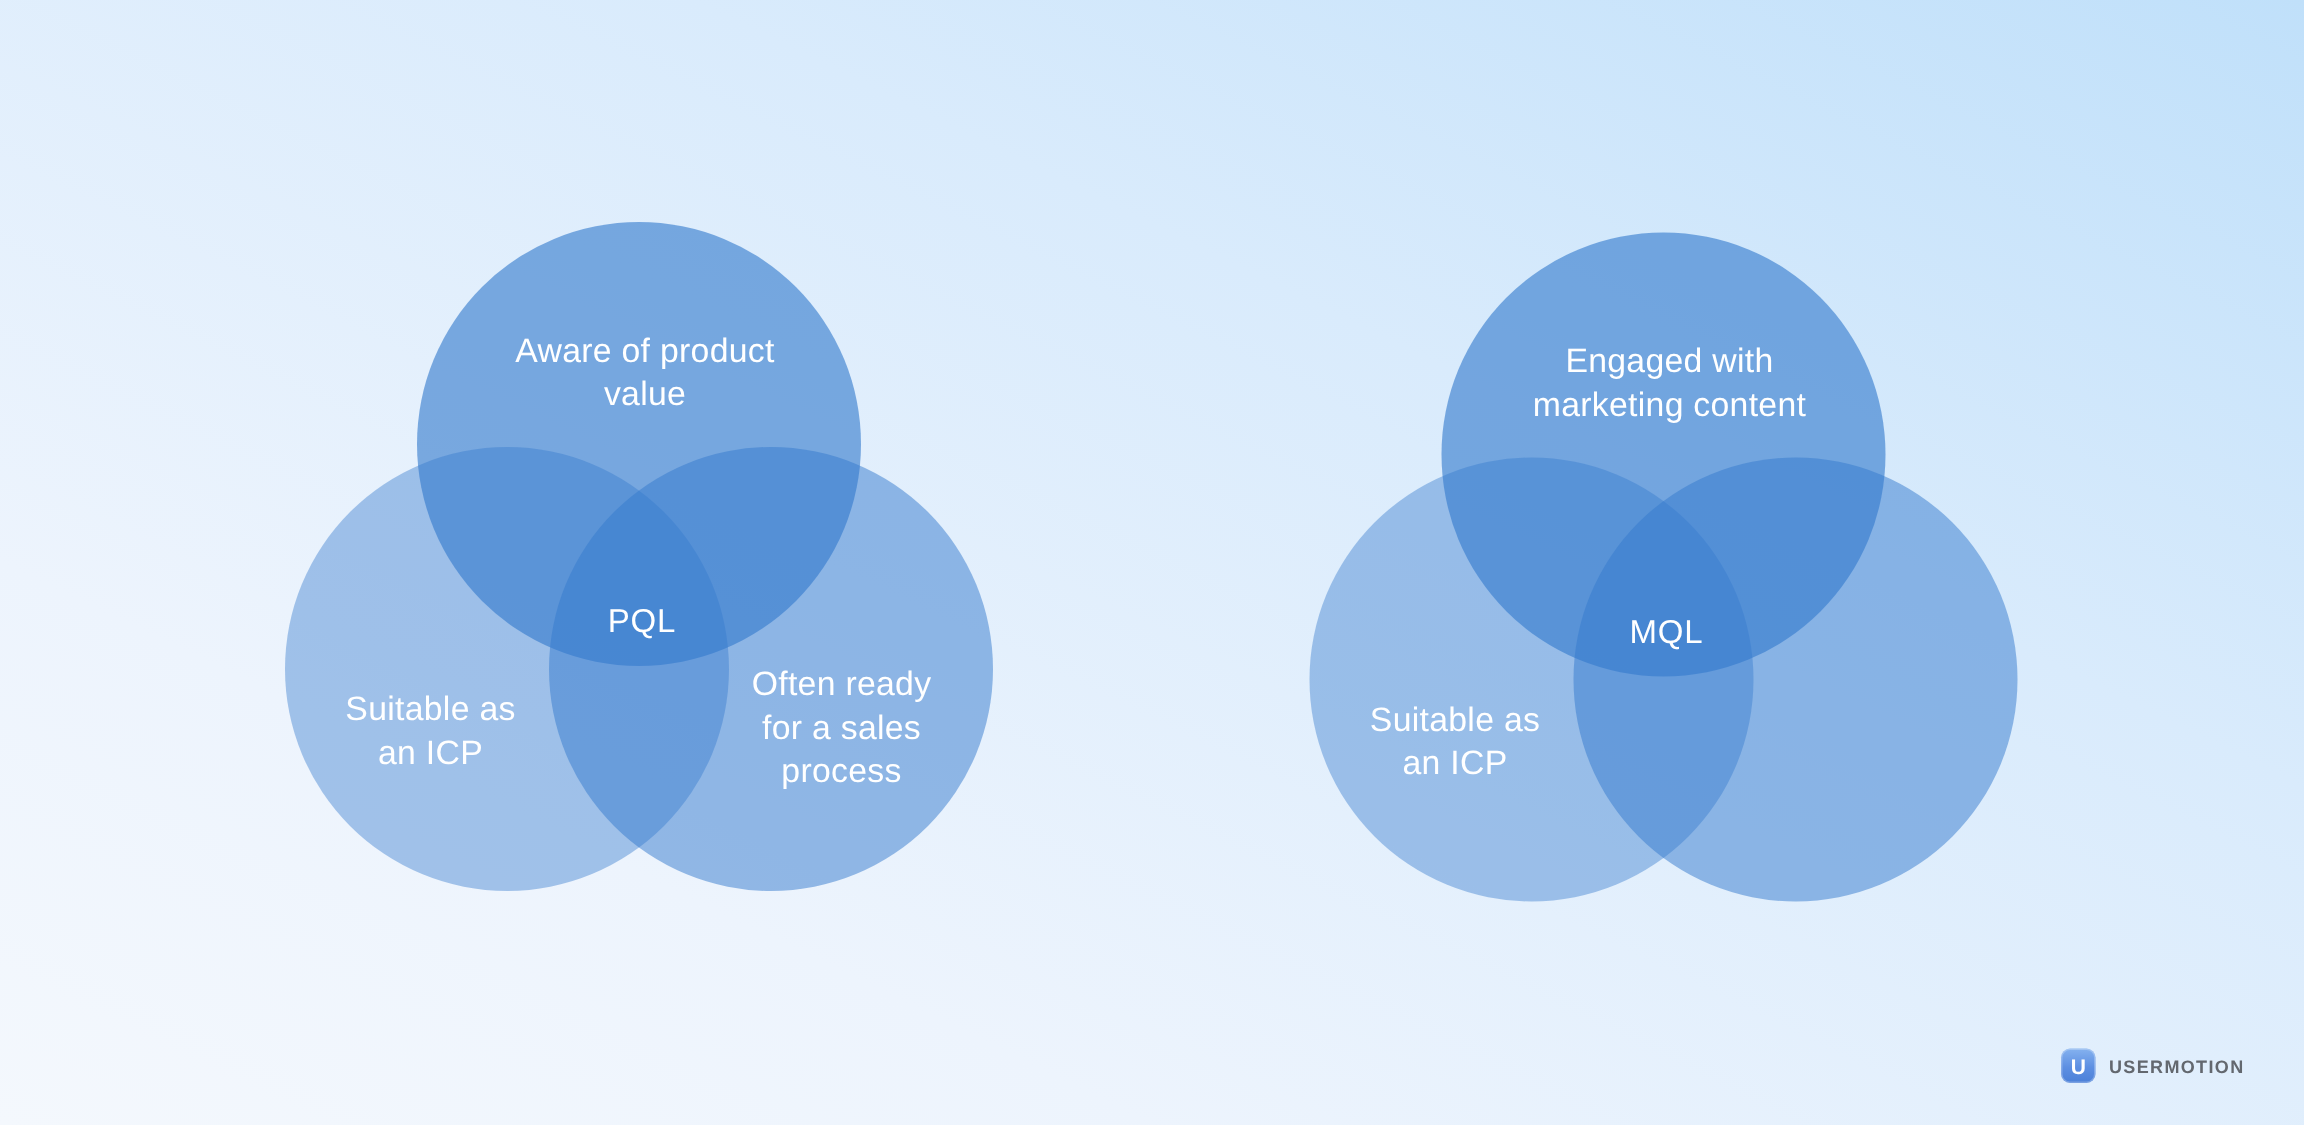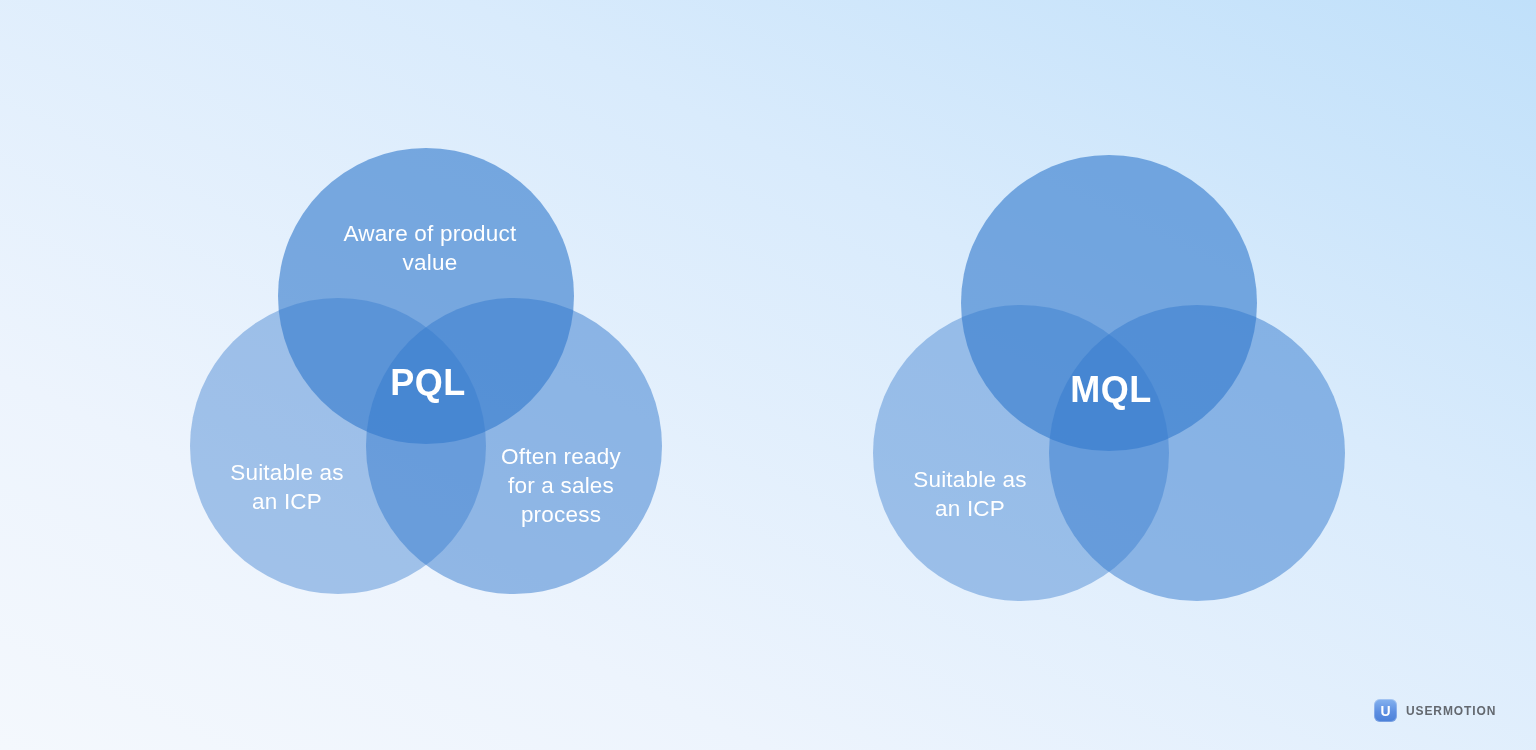--- a/index.html
+++ b/index.html
@@ -52,23 +52,23 @@
     line-height: 29px;
     text-align: center;
     white-space: pre-line;
     letter-spacing: 0.2px;
   }
   .label.l-top   { left: 240px; top: 100px; width: 280px; }
   .label.l-left  { left: 97px;  top: 339px; width: 220px; }
   .label.l-right { left: 371px; top: 337px; width: 220px; text-align: center; }
   .label.l-center {
     left: 238px;
-    top: 234px;
-    font-size: 36px;
-    font-weight: 700;
+    top: 266px;
+    font-size: 22px;
+    font-weight: 400;
     letter-spacing: 0.5px;
   }
   .venn-pql { left: 190px; top: 148px; }
   .venn-mql { left: 873px; top: 155px; }
 
   .logo {
     position: absolute;
     left: 1374px;
     top: 699px;
     display: flex;
@@ -111,20 +111,22 @@
     <div class="label l-right">Often ready
 for a sales
 process</div>
     <div class="label l-center">PQL</div>
   </div>
 
   <div class="venn venn-mql">
     <div class="circle c-top"></div>
     <div class="circle c-left"></div>
     <div class="circle c-right"></div>
+    <div class="label l-top">Engaged with
+marketing content</div>
     <div class="label l-left">Suitable as
 an ICP</div>
     <div class="label l-center">MQL</div>
   </div>
 
   <div class="logo">
     <span class="logo-mark">
       <span>U</span>
     </span>
     <span class="logo-text">USERMOTION</span>

